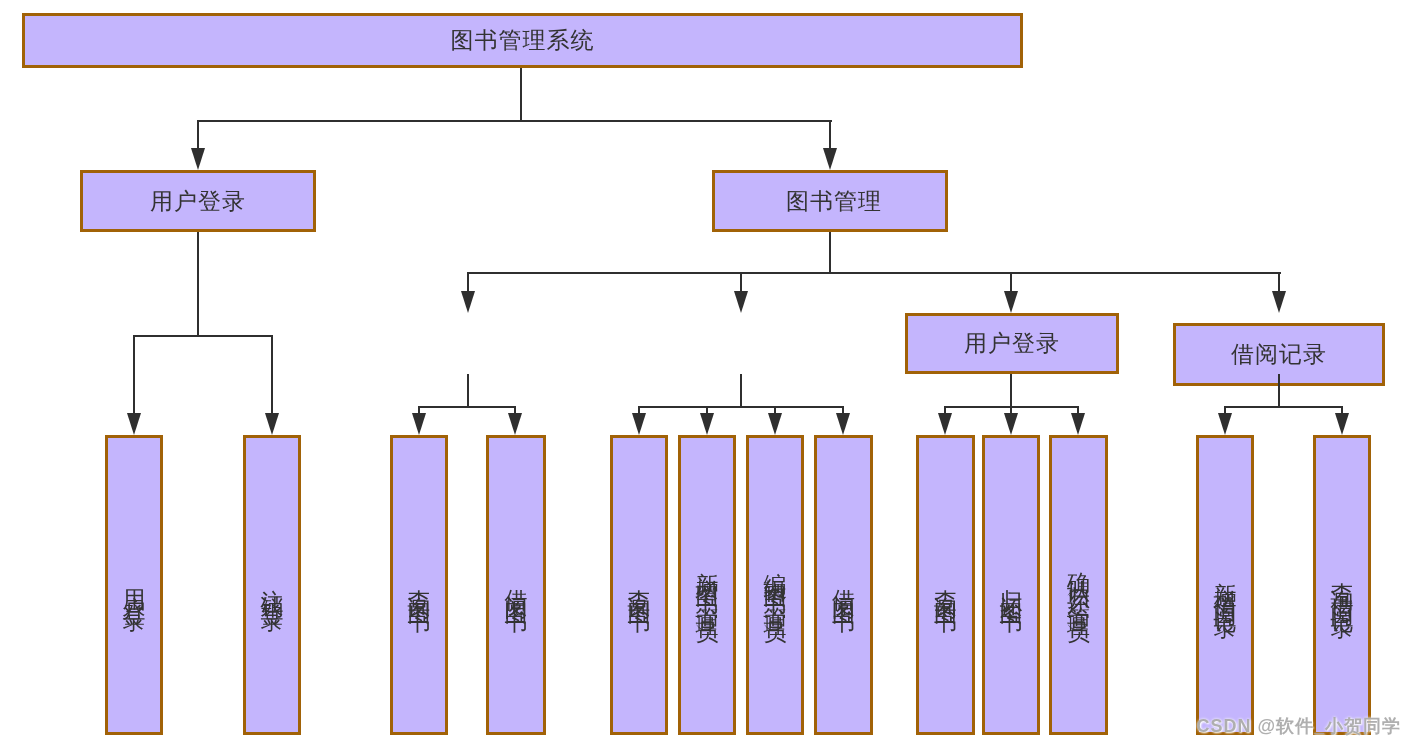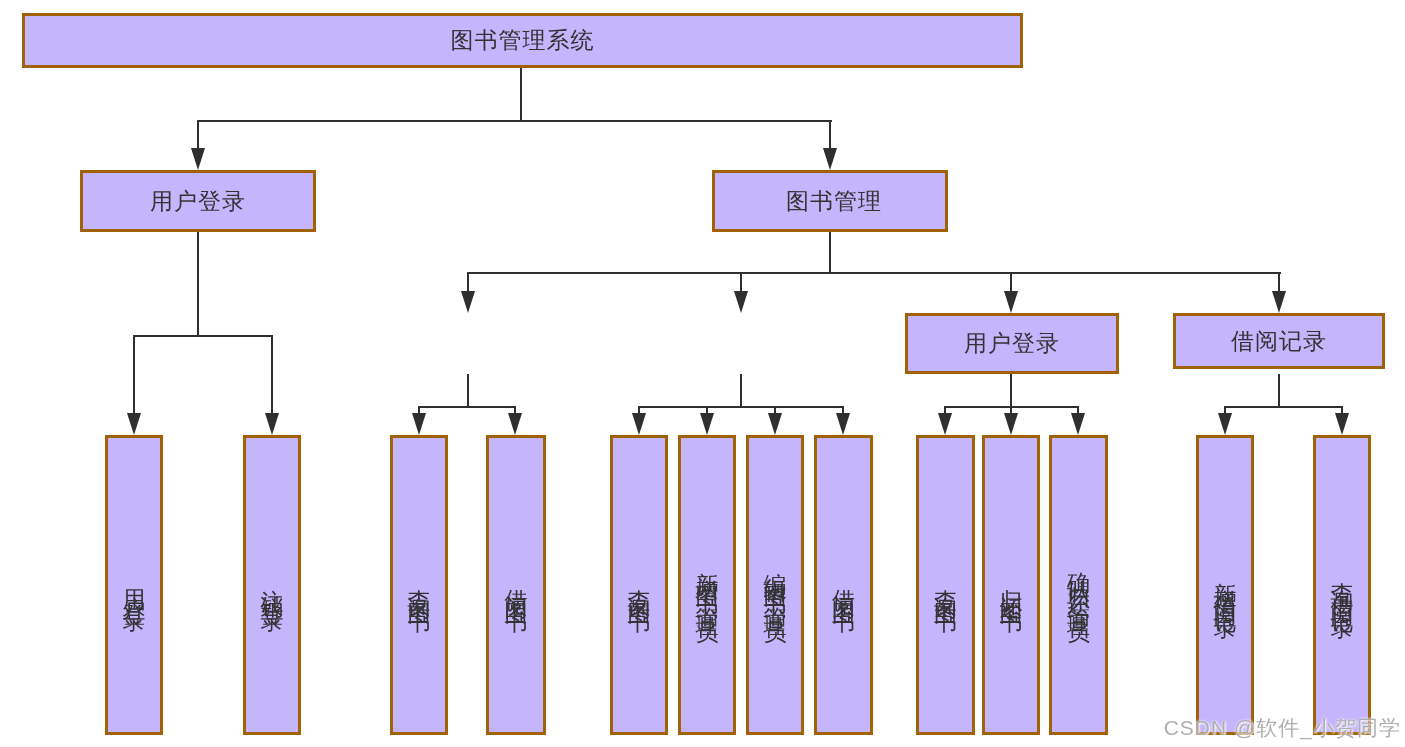--- a/index.html
+++ b/index.html
@@ -19,22 +19,23 @@
   .line { position:absolute; background:#2f2f2f; }
   .v { width:2px; }
   .h { height:2px; }
   .arrow {
     position:absolute; width:0; height:0;
     border-left:7px solid transparent; border-right:7px solid transparent;
     border-top:22px solid #2f2f2f;
   }
   #watermark {
     position:absolute; right:4px; top:714px; z-index:5;
-    font-size:21px; color:rgba(168,168,168,0.92); letter-spacing:1px;
+    font-size:18px; color:rgba(168,168,168,0.92); letter-spacing:1px;
     text-shadow:0 0 3px #ffffff, 1px 1px 2px #ffffff;
+    font-weight:bold;
   }
 </style>
 </head>
 <body>
 
 <div id="canvas">
 
   <div class="node" style="left:22px; top:13px; width:1001px; height:55px;">
     <span>图书管理系统</span>
   </div>
@@ -67,21 +68,21 @@
   <div class="line v" style="left:740px; top:272px; height:19px;"></div>
   <div class="arrow" style="left:734px; top:291px;"></div>
   <div class="line v" style="left:1010px; top:272px; height:19px;"></div>
   <div class="arrow" style="left:1004px; top:291px;"></div>
   <div class="line v" style="left:1278px; top:272px; height:19px;"></div>
   <div class="arrow" style="left:1272px; top:291px;"></div>
 
   <div class="node" style="left:905px; top:313px; width:214px; height:61px;">
     <span>用户登录</span>
   </div>
-  <div class="node" style="left:1173px; top:313px; width:212px; height:56px;">
+  <div class="node" style="left:1173px; top:323px; width:212px; height:63px;">
     <span>借阅记录</span>
   </div>
 
   <div class="line v" style="left:467px; top:374px; height:34px;"></div>
   <div class="line h" style="left:418px; top:406px; width:98px;"></div>
   <div class="line v" style="left:418px; top:406px; height:9px;"></div>
   <div class="arrow" style="left:412px; top:413px;"></div>
   <div class="line v" style="left:514px; top:406px; height:9px;"></div>
   <div class="arrow" style="left:508px; top:413px;"></div>
 

